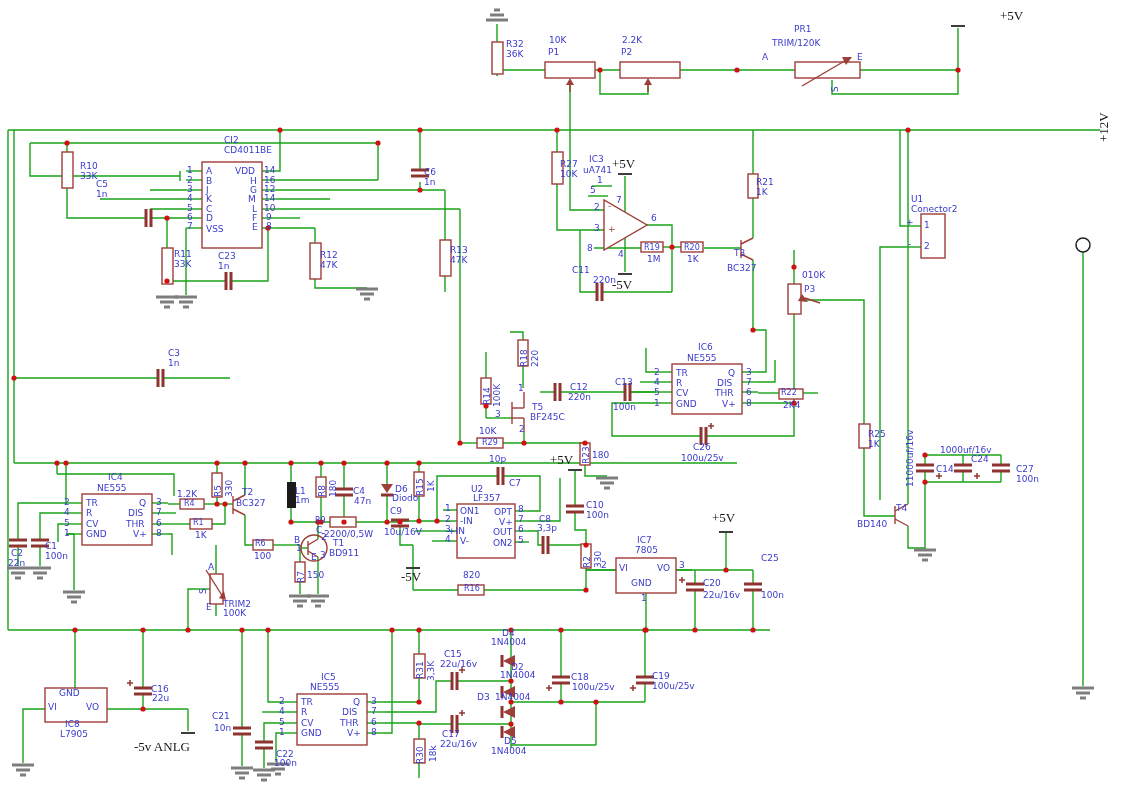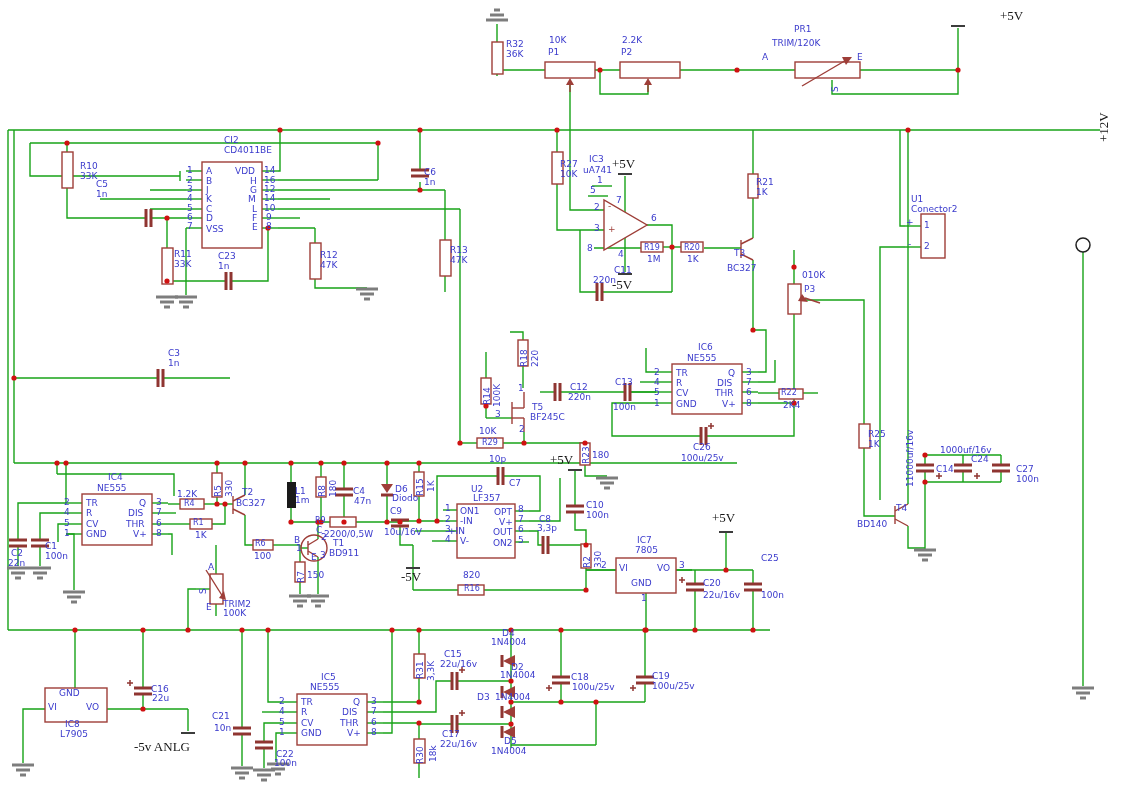--- a/index.html
+++ b/index.html
@@ -671,21 +671,21 @@
 <div class="lbl" style="left:597px;top:175px">1</div>
 <div class="lbl" style="left:590px;top:185px">5</div>
 <div class="lbl" style="left:594px;top:202px">2</div>
 <div class="lbl" style="left:594px;top:223px">3</div>
 <div class="lbl" style="left:587px;top:243px">8</div>
 <div class="lbl" style="left:616px;top:195px">7</div>
 <div class="lbl" style="left:618px;top:249px">4</div>
 <div class="lbl" style="left:651px;top:213px">6</div>
 <div class="lbl maroon" style="left:608px;top:201px">-</div>
 <div class="lbl maroon" style="left:608px;top:224px">+</div>
-<div class="lbl" style="left:614px;top:265px">C11</div>
+<div class="lbl" style="left:572px;top:265px">C11</div>
 <div class="lbl" style="left:593px;top:275px">220n</div>
 <div class="lbl small" style="left:644px;top:243px">R19</div>
 <div class="lbl" style="left:647px;top:254px">1M</div>
 <div class="lbl small" style="left:684px;top:243px">R20</div>
 <div class="lbl" style="left:687px;top:254px">1K</div>
 <div class="lbl" style="left:756px;top:177px">R21</div>
 <div class="lbl" style="left:756px;top:187px">1K</div>
 <div class="lbl" style="left:734px;top:248px">T3</div>
 <div class="lbl" style="left:727px;top:263px">BC327</div>
 <div class="lbl" style="left:802px;top:270px">010K</div>

